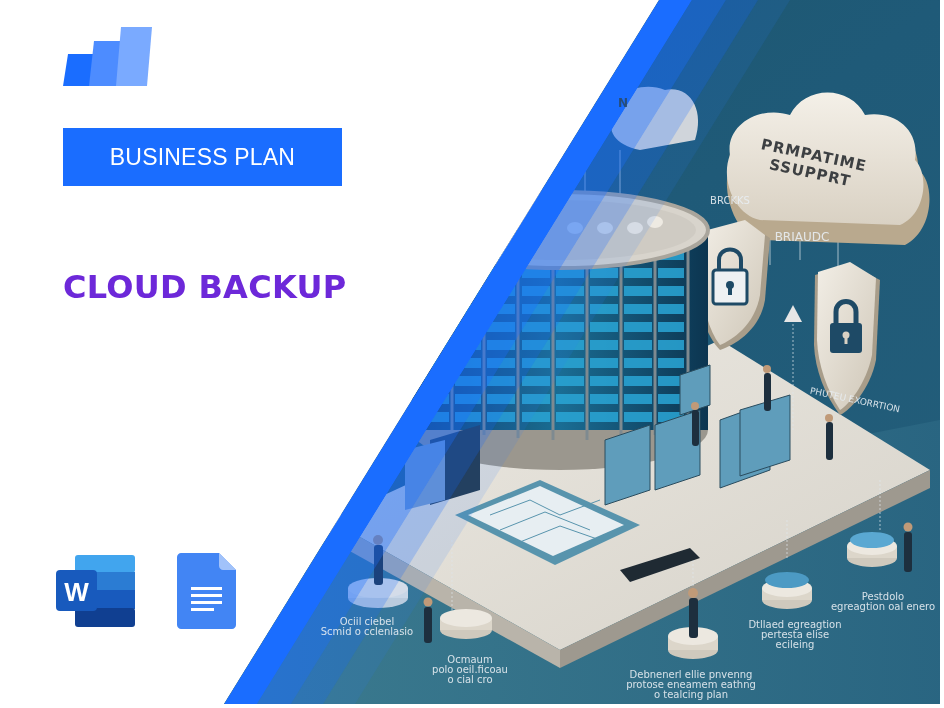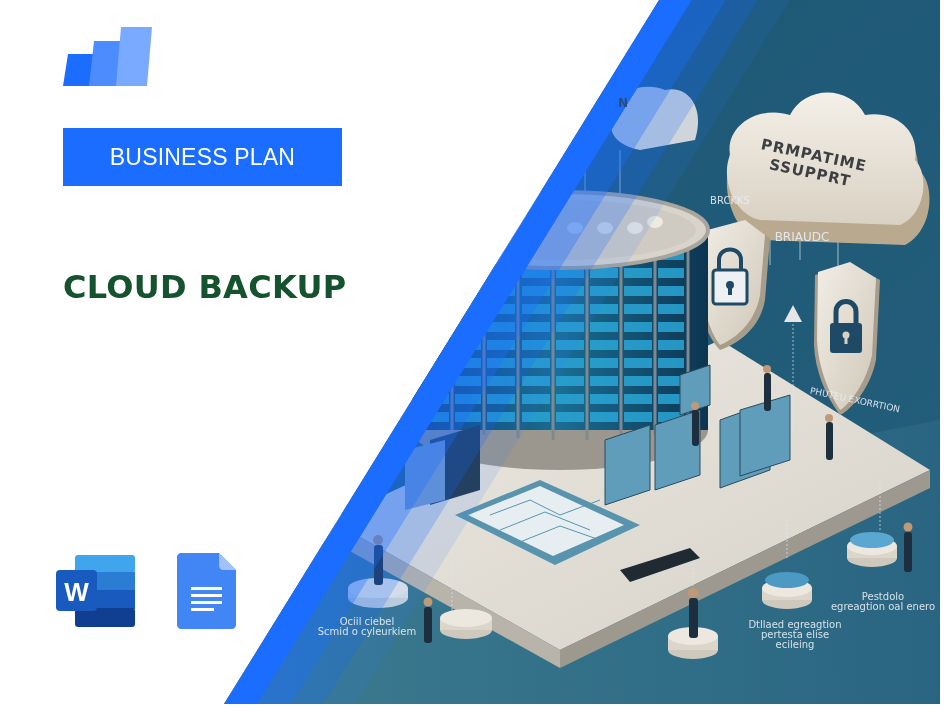--- a/index.html
+++ b/index.html
@@ -6,21 +6,21 @@
   html, body { width: 944px; height: 708px; background: #ffffff; overflow: hidden; }
   body { position: relative; font-family: "Liberation Sans", sans-serif; }
 
   
   .logo { position: absolute; left: 60px; top: 24px; width: 290px; height: 70px; }
   .logo-bars { position: absolute; left: 0; top: 0; width: 100px; height: 66px; }
   .brand-name { position: absolute; left: 103px; top: 22px; font-size: 45px; font-weight: 700; color: #1a6dff; letter-spacing: 1px; line-height: 48px; font-family: "DejaVu Sans", sans-serif; }
   .tagline-box { position: absolute; left: 63px; top: 104px; width: 279px; height: 58px; background: #1a6dff; display: flex; align-items: center; justify-content: center; margin-top: 24px; }
   .tagline { color: #ffffff; font-size: 23px; letter-spacing: 0.2px; font-family: "Liberation Sans", sans-serif; }
 
-  .page-title { position: absolute; left: 63px; top: 268px; font-size: 32px; font-weight: 700; color: #14532d; font-family: "DejaVu Sans", sans-serif; letter-spacing: 0.3px; }
+  .page-title { position: absolute; left: 63px; top: 268px; font-size: 32px; font-weight: 700; color: #6d28d9; font-family: "DejaVu Sans", sans-serif; letter-spacing: 0.3px; }
 
   .app-icons { position: absolute; left: 55px; top: 553px; width: 200px; height: 80px; }
   .icon-word { position: absolute; left: 0; top: 0; width: 80px; height: 76px; }
   .icon-docs { position: absolute; left: 122px; top: 0; width: 60px; height: 76px; }
 
   
   .illustration { position: absolute; left: 0; top: 0; width: 944px; height: 708px; pointer-events: auto; }
   .illustration svg { position: absolute; left: 0; top: 0; }
   .ill-label { position: absolute; color: #e8eef3; font-size: 10px; line-height: 10px; text-align: center; font-family: "DejaVu Sans", sans-serif; opacity: 0.9; }
   .ill-label.cloud-text { color: #2b2f33; font-weight: 700; font-size: 15px; line-height: 18px; transform: rotate(12deg); letter-spacing: 1px; }
@@ -288,21 +288,27 @@
       <polygon points="758,0 790,0 355,704 323,704" fill="#2a78ff" opacity="0.12"></polygon>
     </g>
   </svg>
 
   <div class="ill-label cloud-text" style="left:752px; top:146px; width:120px;">PRMPATIME SSUPPRT</div>
   <div class="ill-label" style="left:700px; top:196px; width:60px; font-size:10px;">BRCKKS</div>
   <div class="ill-label" style="left:772px; top:232px; width:60px; font-size:12px;">BRIAUDC</div>
   <div class="ill-label" style="left:800px; top:395px; width:110px; font-size:9px; transform:rotate(12deg); color:#e8eef3;">PHUTEU EXORRTION</div>
   <div class="ill-label" style="left:613px; top:98px; width:20px; font-size:12px; color:#2a4a6a; font-weight:700;">N</div>
   <div class="ill-label" style="left:312px; top:617px; width:110px; white-space:pre-line;">Ociil ciebel
-Scmid o cyleurkiem</div>
+Scmid o cclenlasio</div>
+  <div class="ill-label" style="left:420px; top:655px; width:100px; white-space:pre-line;">Ocmaum
+polo oeil.ficoau
+o cial cro</div>
+  <div class="ill-label" style="left:626px; top:670px; width:130px; white-space:pre-line;">Debnenerl ellie pnvenng
+protose eneamem eathng
+o tealcing plan</div>
   <div class="ill-label" style="left:740px; top:620px; width:110px; white-space:pre-line;">Dtllaed egreagtion
 pertesta elise ecileing</div>
   <div class="ill-label" style="left:828px; top:592px; width:110px; white-space:pre-line;">Pestdolo
 egreagtion oal enero</div>
 </div>
 
 <div class="logo">
   <svg class="logo-bars" width="100" height="66" viewBox="0 0 100 66">
     <polygon points="8,30 36,30 31,62 3,62" fill="#1a6dff"></polygon>
     <polygon points="34,17 63,17 58,62 29,62" fill="#4d8cff"></polygon>

